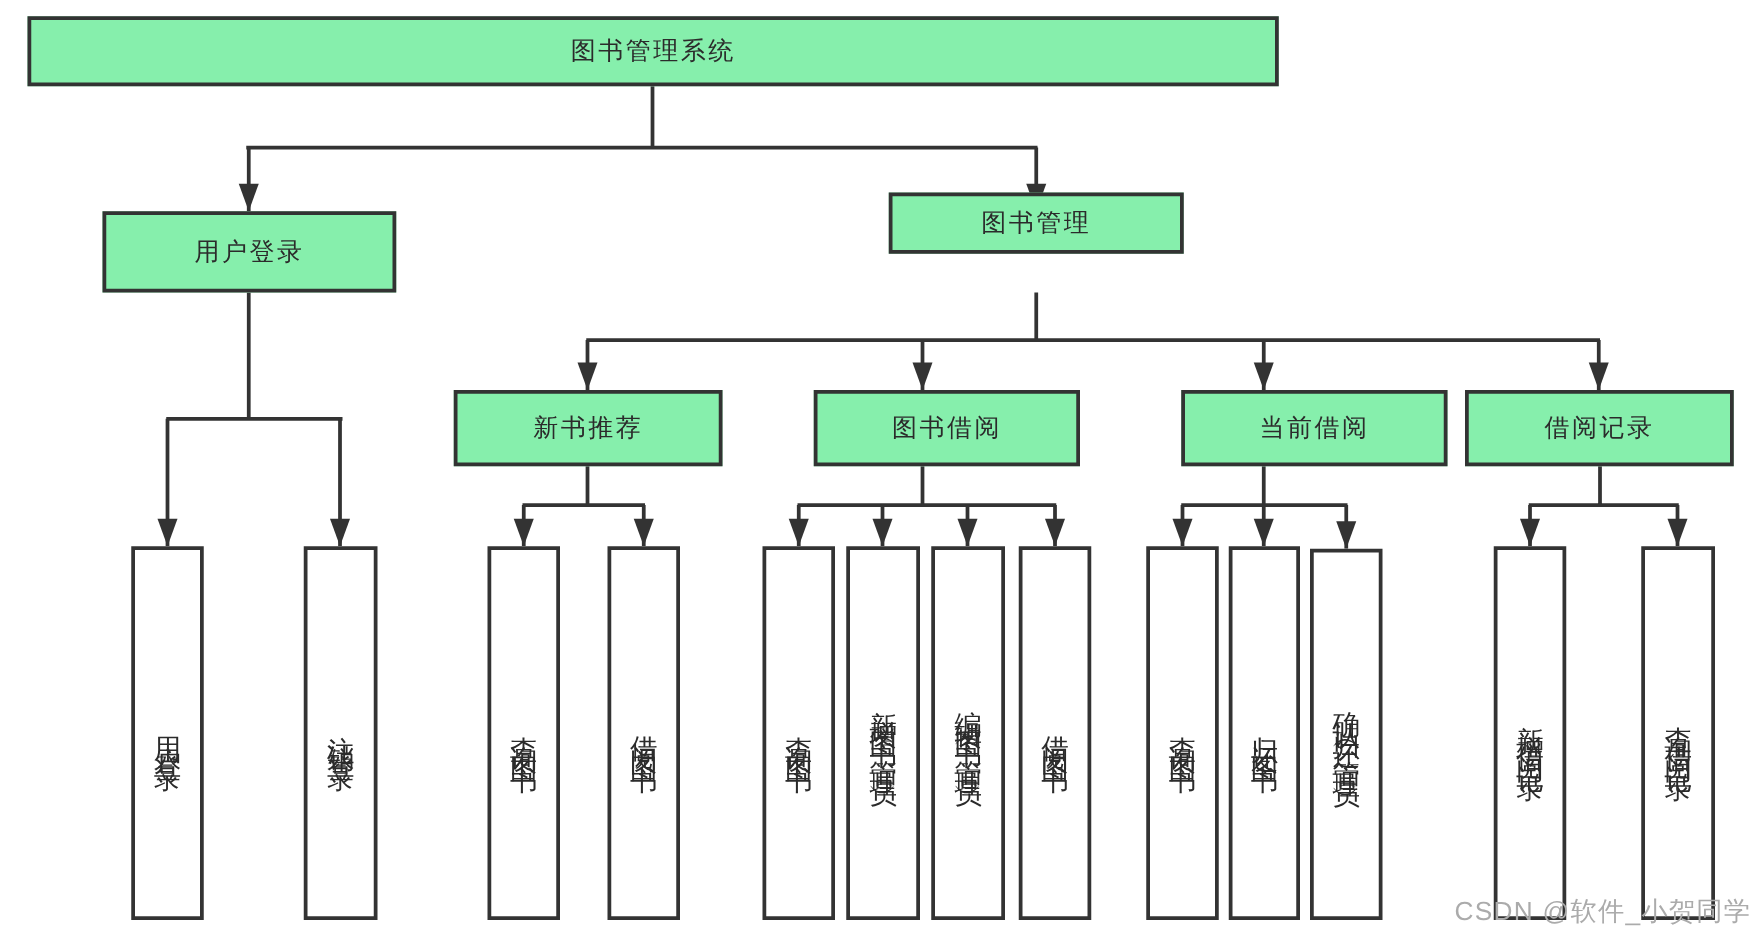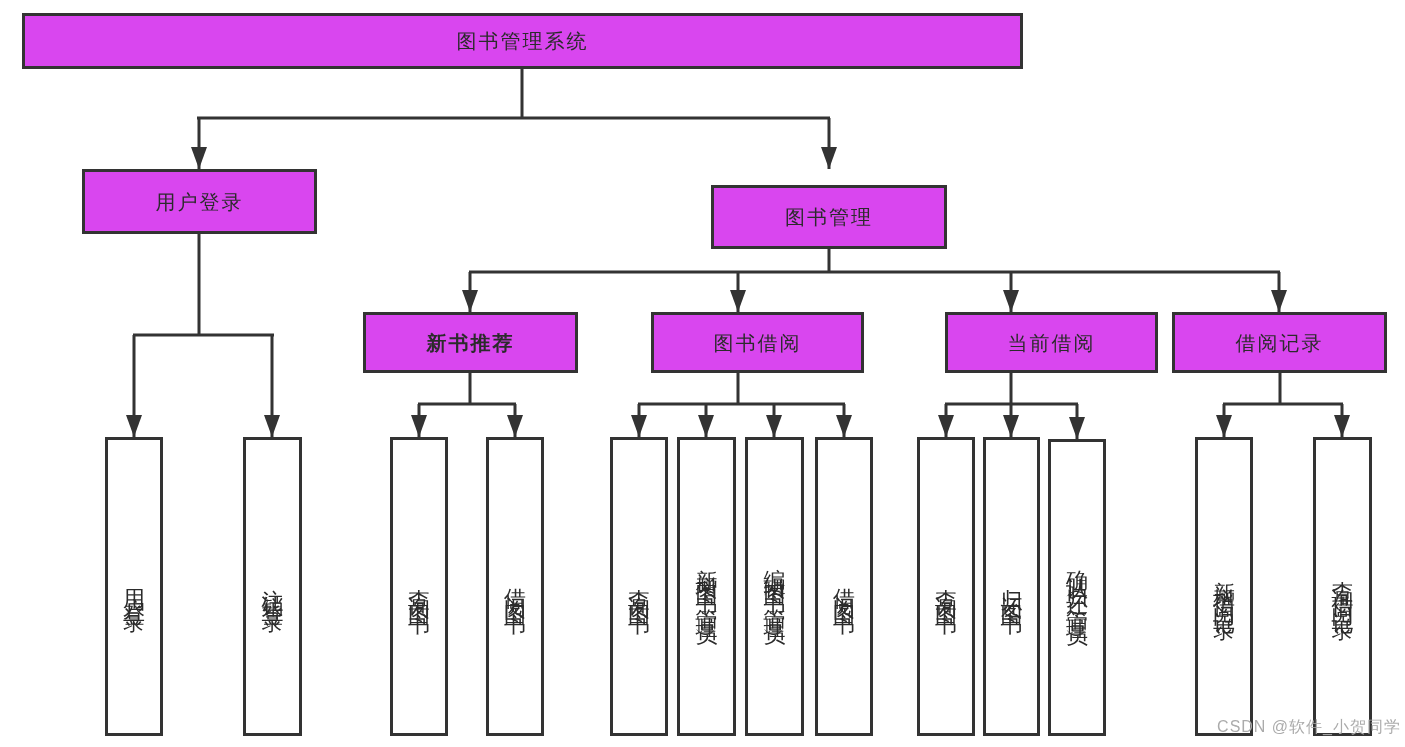--- a/index.html
+++ b/index.html
@@ -11,31 +11,31 @@
   }
   html,body{margin:0;padding:0;background:var(--background);}
   .stage{
     position:relative;width:1405px;height:747px;background:var(--background);
     font-family:"Liberation Sans","DejaVu Sans",sans-serif;color:var(--text);
     overflow:hidden;
   }
   .connector-layer{position:absolute;left:0;top:0;width:1405px;height:747px;}
   .hbox{
     position:absolute;box-sizing:border-box;border:3px solid var(--box-border);
-    background:#d946ef;display:flex;align-items:center;justify-content:center;
+    background:#86efac;display:flex;align-items:center;justify-content:center;
     font-size:20px;letter-spacing:2px;line-height:1;white-space:nowrap;
   }
   .vbox{
     position:absolute;box-sizing:border-box;border:3px solid var(--box-border);
     background:#ffffff;display:flex;align-items:center;justify-content:center;
     writing-mode:vertical-rl;text-orientation:mixed;
     font-size:22px;letter-spacing:8px;line-height:1;
   }
   .watermark{
-    position:absolute;right:4px;top:719px;font-size:16px;letter-spacing:1px;
+    position:absolute;right:4px;top:719px;font-size:21px;letter-spacing:1px;
     color:var(--watermark);white-space:nowrap;line-height:1;
   }
 </style>
 </head>
 <body>
 
 <div class="stage">
 
   <svg class="connector-layer" viewBox="0 0 1405 747" xmlns="http://www.w3.org/2000/svg">
     <path fill="none" stroke="var(--line)" stroke-width="3" d="M522 69 V119 M197 118 H830 M199 118 V169 M829 118 V169
@@ -64,23 +64,23 @@
         <polygon points="1003,415 1019,415 1011,437" fill="var(--line)"></polygon>
         <polygon points="1069,417 1085,417 1077,439" fill="var(--line)"></polygon>
         <polygon points="1216,415 1232,415 1224,437" fill="var(--line)"></polygon>
         <polygon points="1334,415 1350,415 1342,437" fill="var(--line)"></polygon>
       </g>
   </svg>
 
   <div class="hbox" style="left:22px;top:13px;width:1001px;height:56px;">图书管理系统</div>
 
   <div class="hbox" style="left:82px;top:169px;width:235px;height:65px;">用户登录</div>
-  <div class="hbox" style="left:711px;top:185px;width:236px;height:64px;">图书管理</div>
+  <div class="hbox" style="left:711px;top:154px;width:236px;height:49px;">图书管理</div>
 
-  <div class="hbox" style="left:363px;top:312px;width:215px;height:61px;font-weight:bold;">新书推荐</div>
+  <div class="hbox" style="left:363px;top:312px;width:215px;height:61px;">新书推荐</div>
   <div class="hbox" style="left:632px;top:312px;width:213px;height:61px;margin-left:19px;">图书借阅</div>
   <div class="hbox" style="left:905px;top:312px;width:213px;height:61px;margin-left:40px;">当前借阅</div>
   <div class="hbox" style="left:1172px;top:312px;width:215px;height:61px;">借阅记录</div>
 
   <div class="vbox" style="left:105px;top:437px;width:58px;height:299px;">用户登录</div>
   <div class="vbox" style="left:243px;top:437px;width:59px;height:299px;">注销登录</div>
 
   <div class="vbox" style="left:390px;top:437px;width:58px;height:299px;">查询图书</div>
   <div class="vbox" style="left:486px;top:437px;width:58px;height:299px;">借阅图书</div>
 

